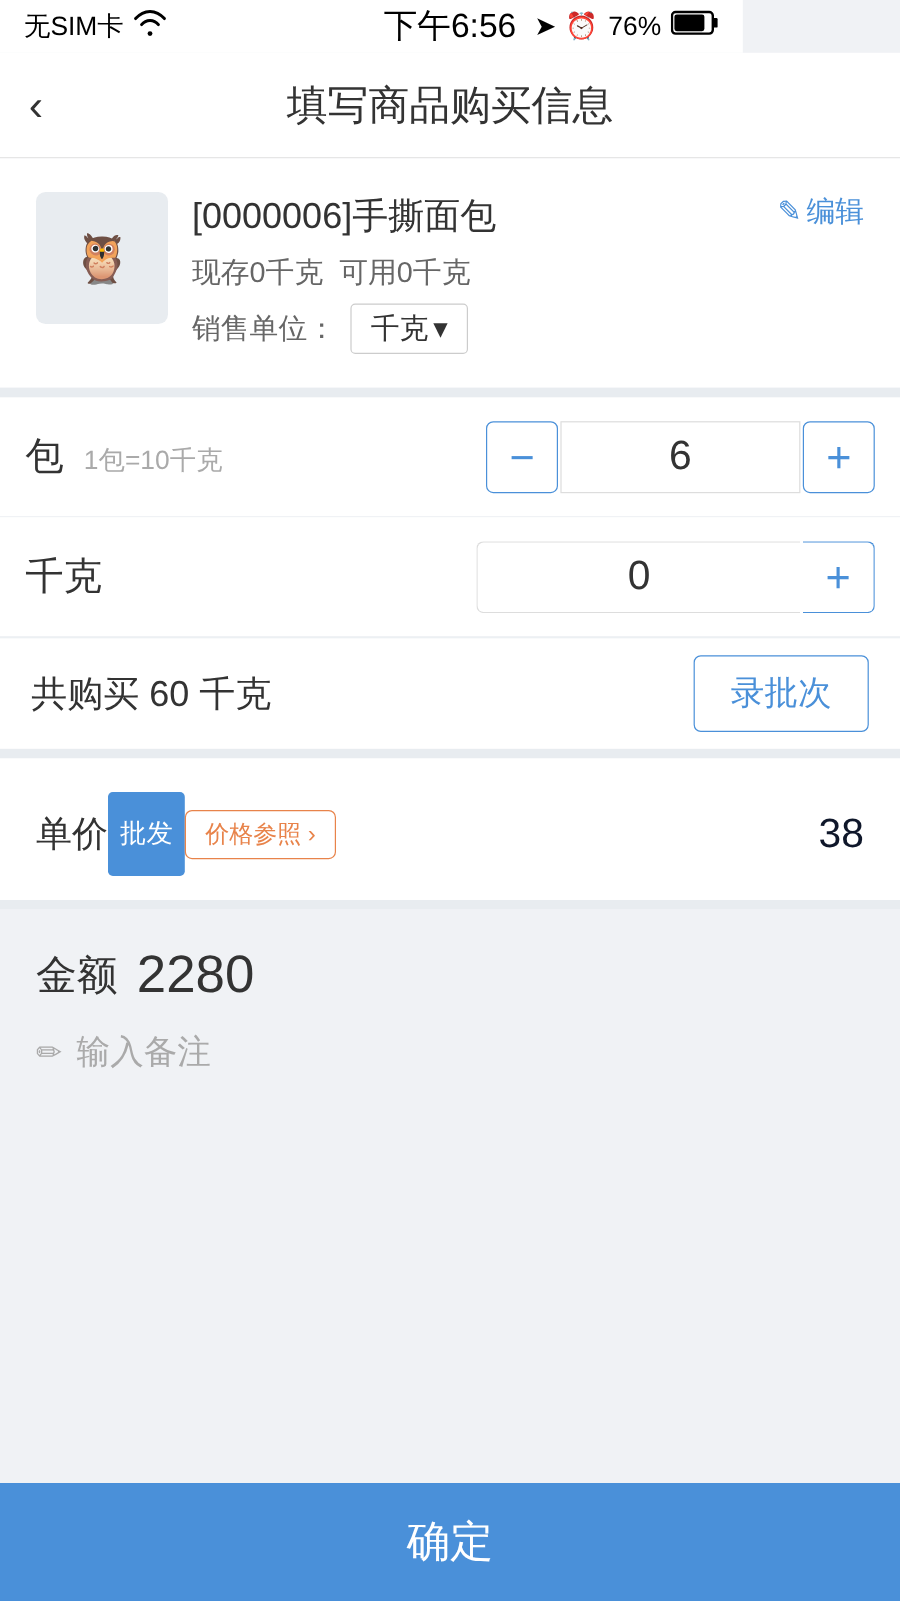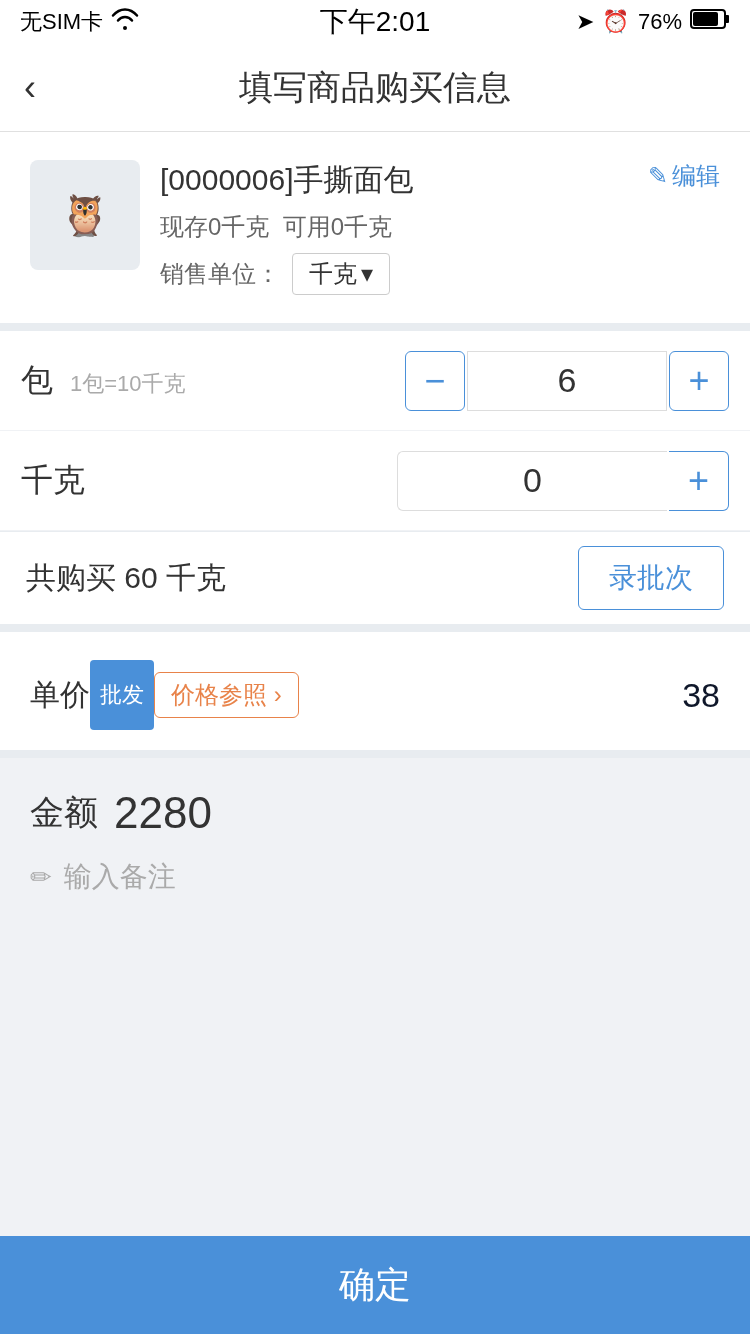--- a/index.html
+++ b/index.html
@@ -7,21 +7,21 @@
     body {
       width: 750px;
       min-height: 1334px;
       font-family: -apple-system, "PingFang SC", "Helvetica Neue", Arial, sans-serif;
       background: #f0f2f5;
       position: relative;
     }
 
     
     .status-bar {
-      width: 750px;
+      width: 619px;
       height: 44px;
       background: #fff;
       display: flex;
       align-items: center;
       justify-content: space-between;
       padding: 0 20px;
       font-size: 24px;
       color: #000;
     }
     .status-left {
@@ -223,21 +223,21 @@
       background: #4a90d9;
       color: #fff;
       font-size: 22px;
       border-radius: 4px;
       padding: 20px 10px;
     }
     .price-ref-btn {
       border: 1.5px solid #e8834a;
       border-radius: 6px;
       padding: 6px 16px;
-      font-size: 24px;
+      font-size: 20px;
       color: #e8834a;
       background: #fff;
       display: flex;
       align-items: center;
       gap: 4px;
       cursor: pointer;
     }
     .price-value {
       margin-left: auto;
       font-size: 34px;
@@ -310,21 +310,21 @@
   <div class="status-left">
     <span>无SIM卡</span>
     <span>
       <svg width="28" height="22" viewBox="0 0 28 22">
         <path d="M14 18a2 2 0 110 4 2 2 0 010-4z" fill="#000"></path>
         <path d="M7 12.5C9 10 11.4 9 14 9s5 1 7 3.5" stroke="#000" stroke-width="2.5" fill="none" stroke-linecap="round"></path>
         <path d="M2 7.5C5.5 3.5 9.5 1.5 14 1.5S22.5 3.5 26 7.5" stroke="#000" stroke-width="2.5" fill="none" stroke-linecap="round"></path>
       </svg>
     </span>
   </div>
-  <div class="status-center">下午2:01</div>
+  <div class="status-center">下午6:56</div>
   <div class="status-right">
     <span>➤</span>
     <span>⏰</span>
     <span>76%</span>
     <span>
       <svg width="40" height="22" viewBox="0 0 40 22">
         <rect x="1" y="2" width="34" height="18" rx="3" ry="3" stroke="#000" stroke-width="2" fill="none"></rect>
         <rect x="35" y="7" width="4" height="8" rx="1" fill="#000"></rect>
         <rect x="3" y="4" width="25" height="14" rx="2" fill="#000"></rect>
       </svg>

